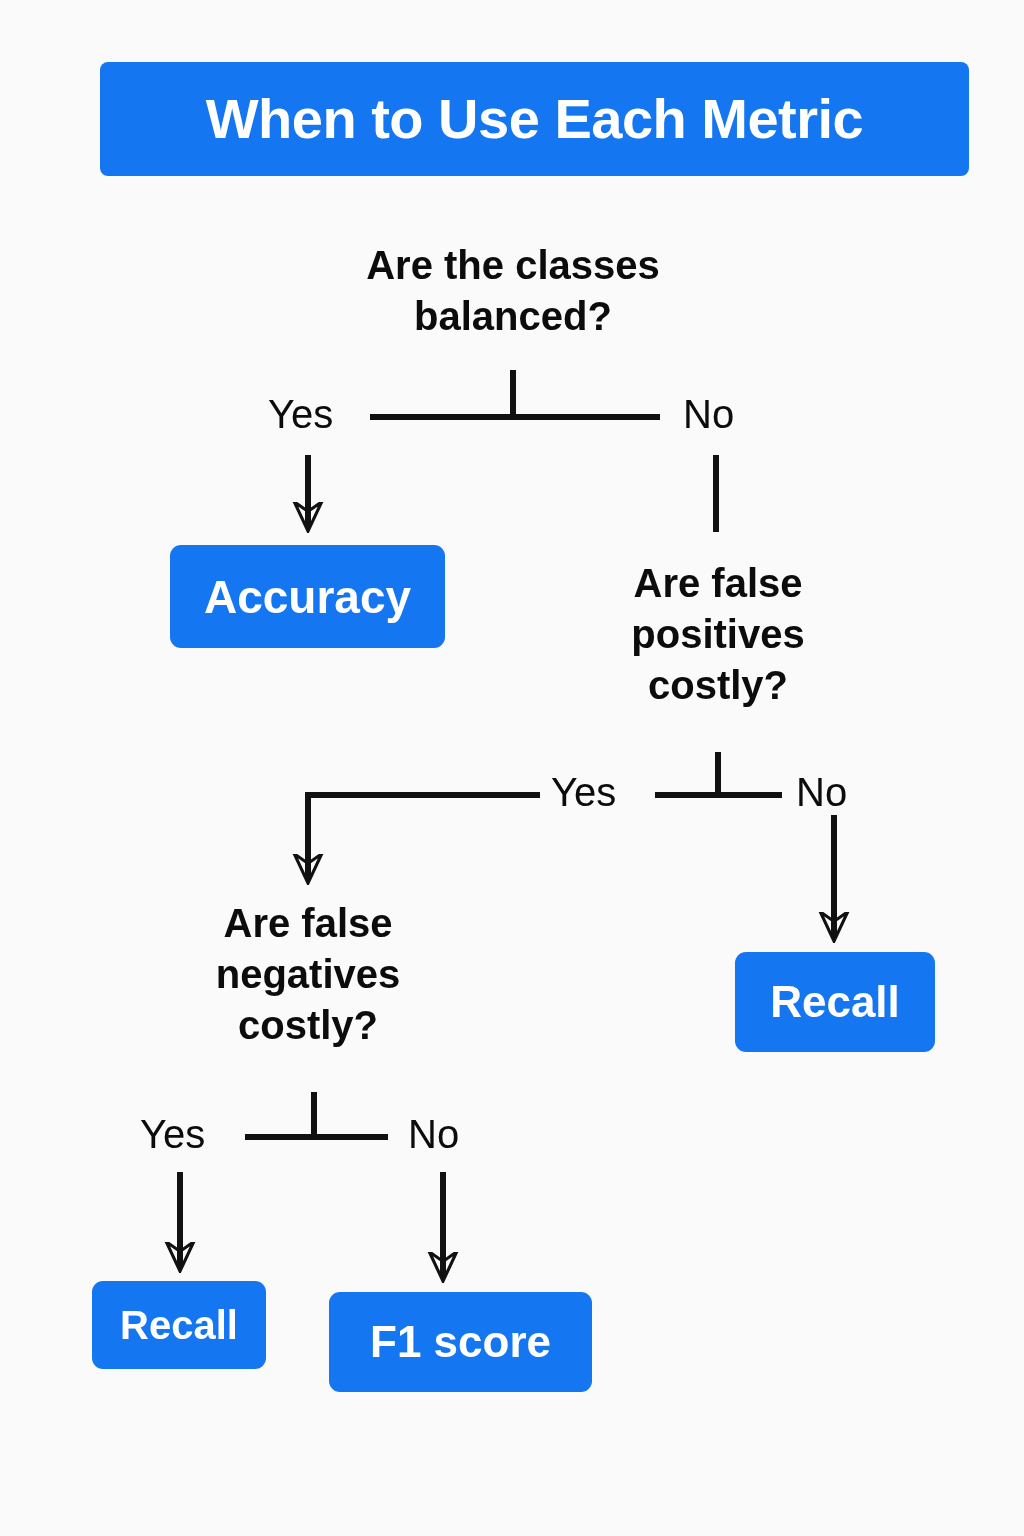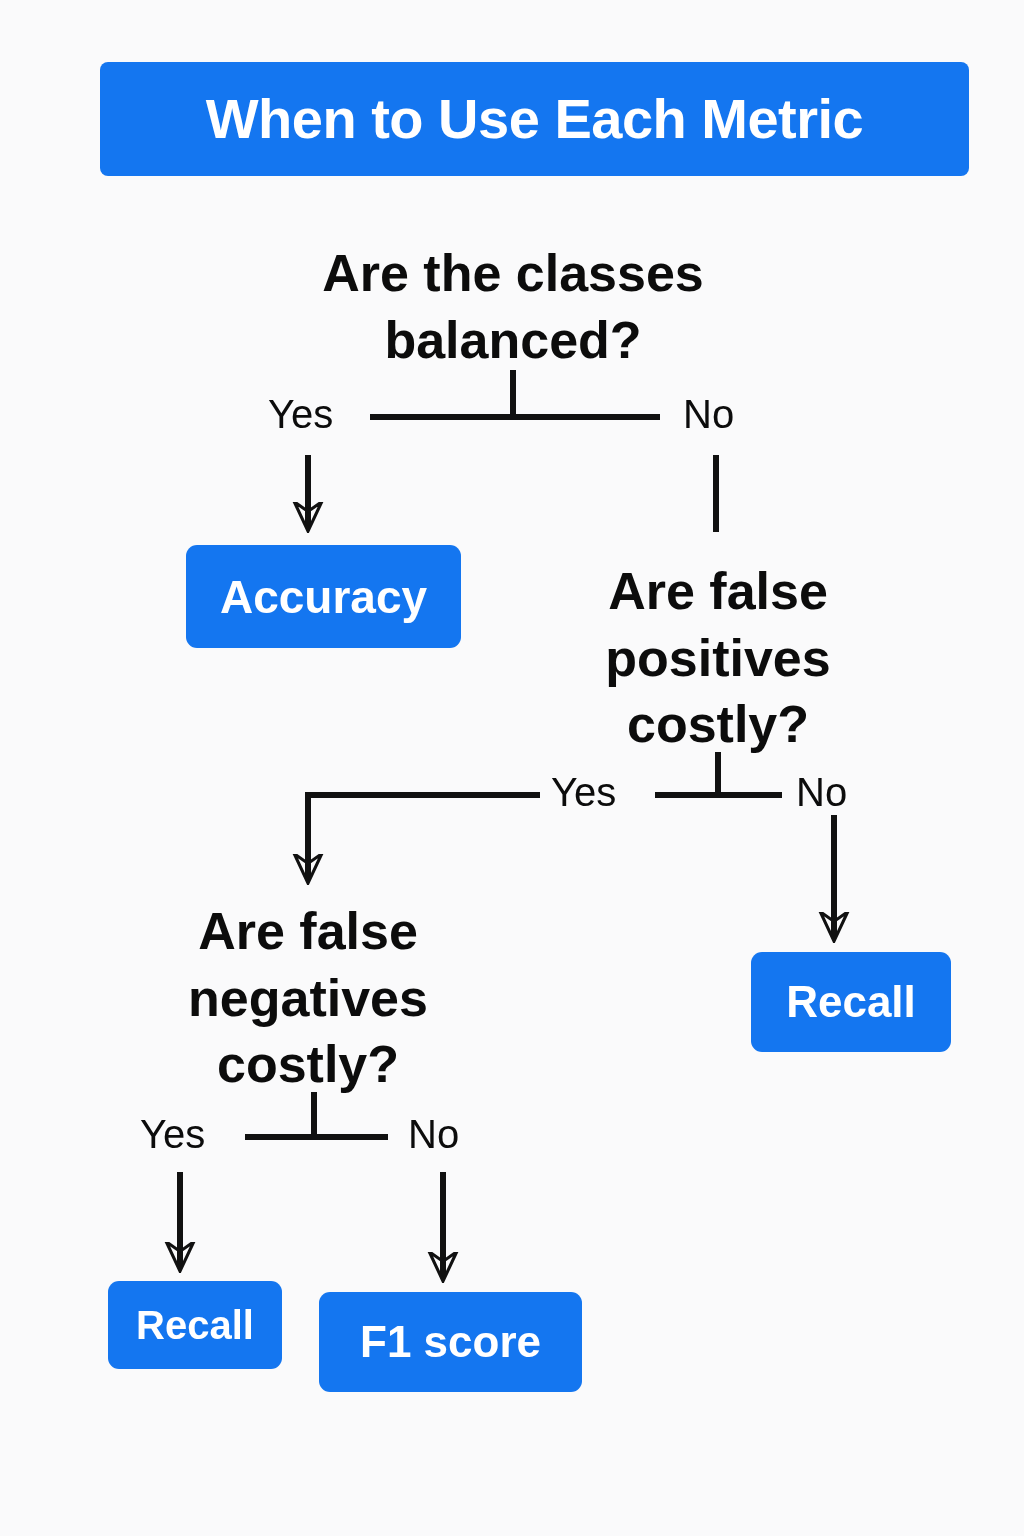--- a/index.html
+++ b/index.html
@@ -38,21 +38,21 @@
     letter-spacing: -0.5px;
     line-height: 1;
     text-align: center;
     white-space: nowrap;
   }
 
   
   .question {
     position: absolute;
     color: #0c0c0c;
-    font-size: 52px;
+    font-size: 40px;
     font-weight: bold;
     line-height: 1.28;
     text-align: center;
     white-space: pre-line;
   }
   .q1 { left: 268px; top: 240px; width: 490px; }
   .q2 { left: 543px; top: 558px; width: 350px; }
   .q3 { left: 133px; top: 898px; width: 350px; }
 
   
@@ -72,38 +72,37 @@
   .lbl-no3  { left: 408px; top: 1114px; }
 
   
   .result-box {
     position: absolute;
     background: #1476f0;
     border-radius: 11px;
     display: flex;
     align-items: center;
     justify-content: center;
-    margin-left: 16px;
   }
   .result-text {
     color: #ffffff;
     font-weight: bold;
     line-height: 1;
     white-space: nowrap;
   }
   .box-accuracy { left: 170px; top: 545px; width: 275px; height: 103px; }
   .box-accuracy .result-text { font-size: 46px; }
 
   .box-recall-right { left: 735px; top: 952px; width: 200px; height: 100px; }
   .box-recall-right .result-text { font-size: 44px; }
 
   .box-recall-bottom { left: 92px; top: 1281px; width: 174px; height: 88px; }
   .box-recall-bottom .result-text { font-size: 40px; }
 
-  .box-f1 { left: 303px; top: 1292px; width: 263px; height: 100px; }
+  .box-f1 { left: 329px; top: 1292px; width: 263px; height: 100px; }
   .box-f1 .result-text { font-size: 44px; }
 
   
   #connectors {
     position: absolute;
     left: 0;
     top: 0;
     width: 1024px;
     height: 1536px;
     pointer-events: none;

